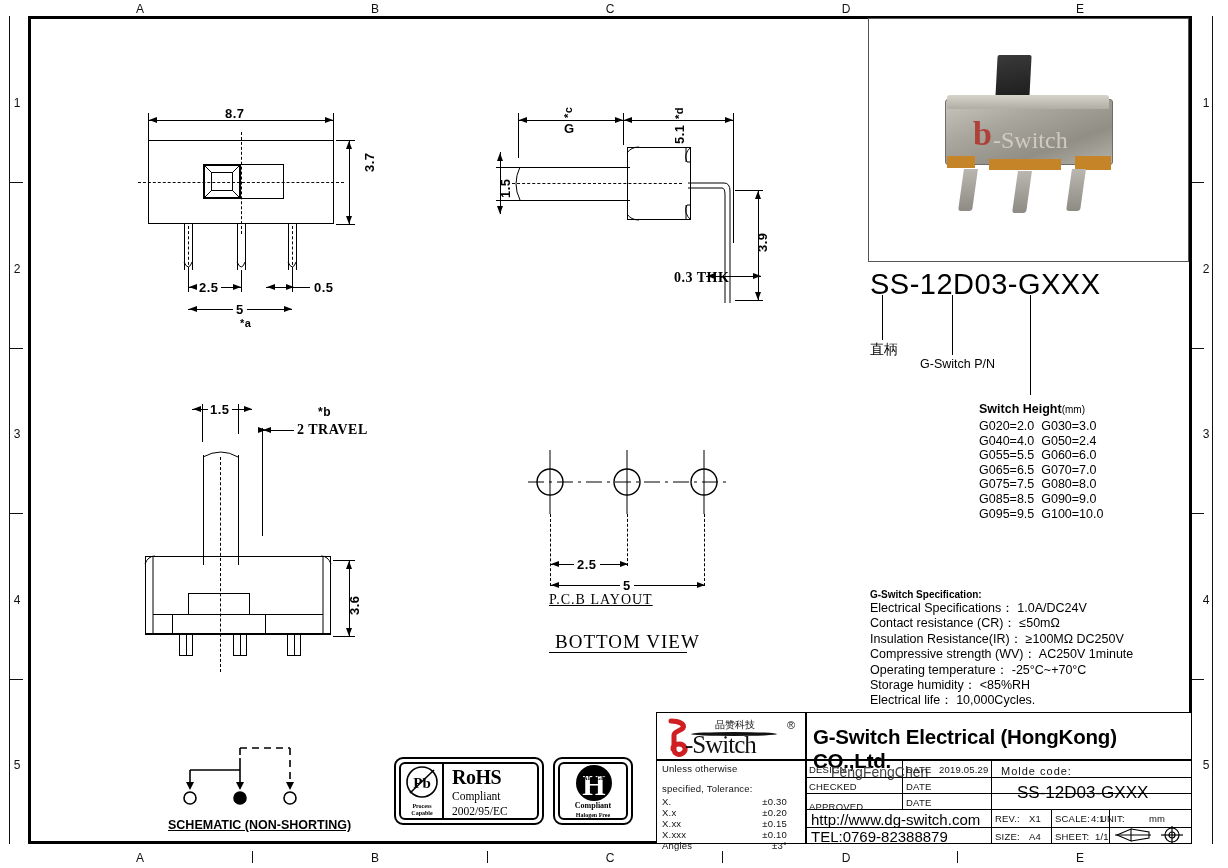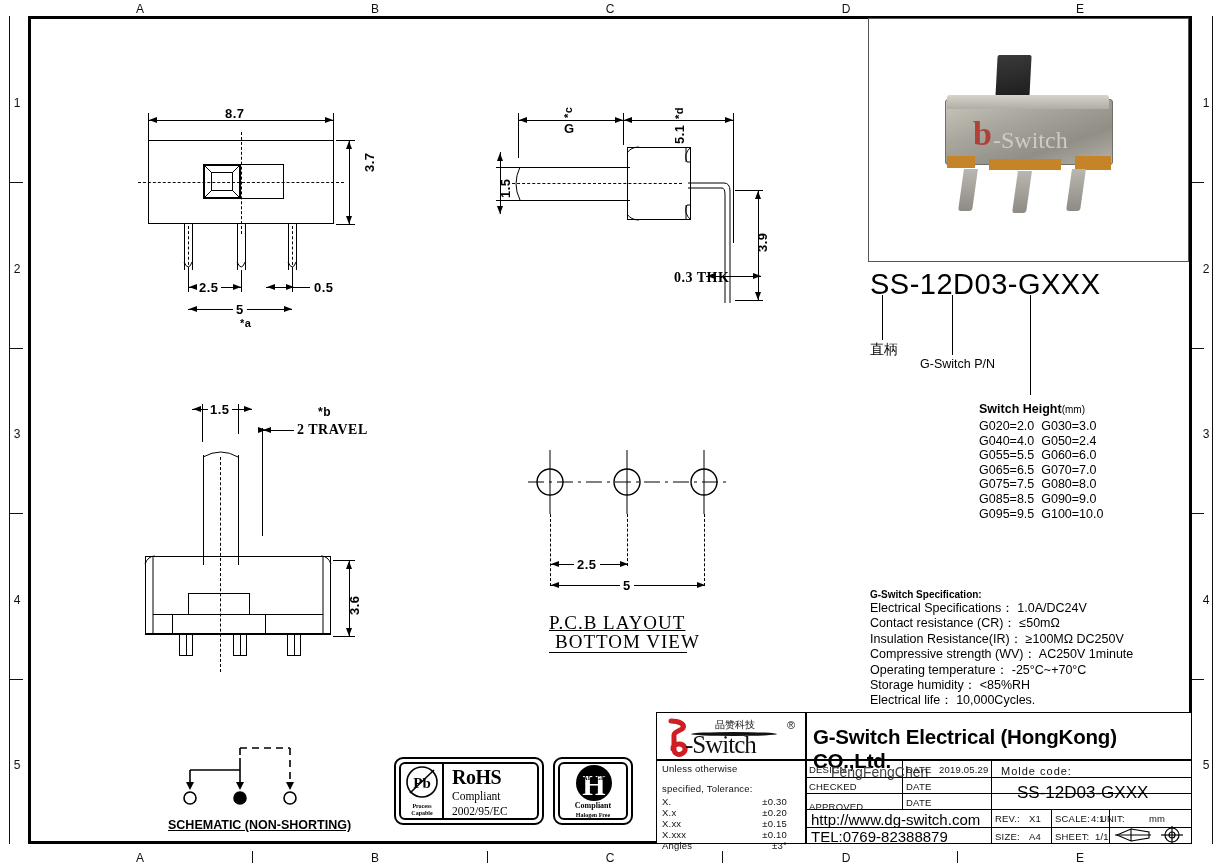--- a/index.html
+++ b/index.html
@@ -319,21 +319,21 @@
     <div class="ln h1" style="left:550px;top:564px;width:78px;"></div>
     <div class="arrow ar-l" style="left:551px;top:561px;"></div>
     <div class="arrow ar-r" style="left:620px;top:561px;"></div>
     <div class="dim" style="left:574px;top:557px;background:#fff;padding:0 3px;">2.5</div>
 
     <div class="ln h1" style="left:550px;top:585px;width:155px;"></div>
     <div class="arrow ar-l" style="left:551px;top:582px;"></div>
     <div class="arrow ar-r" style="left:697px;top:582px;"></div>
     <div class="dim" style="left:620px;top:578px;background:#fff;padding:0 3px;">5</div>
 
-    <div class="lbl serif ul" style="left:549px;top:612px;font-size:19px;letter-spacing:1px;">P.C.B LAYOUT</div>
+    <div class="lbl serif ul" style="left:549px;top:592px;font-size:14px;letter-spacing:1px;">P.C.B LAYOUT</div>
     <div class="lbl serif" style="left:555px;top:631px;font-size:19px;letter-spacing:1px;">BOTTOM VIEW</div>
     <div class="ln h1" style="left:549px;top:652px;width:138px;"></div>
   </div>
 
   <div>
     <svg style="position:absolute;left:180px;top:740px;width:185px;height:60px;overflow:visible;">
       <line x1="10" y1="30" x2="10" y2="44" stroke="#000" stroke-width="1.6"></line>
       <line x1="10" y1="30" x2="60" y2="30" stroke="#000" stroke-width="1.6"></line>
       <line x1="60" y1="18" x2="60" y2="44" stroke="#000" stroke-width="1.6"></line>
       <line x1="60" y1="8" x2="110" y2="8" stroke="#000" stroke-width="1.6" stroke-dasharray="7 5"></line>

